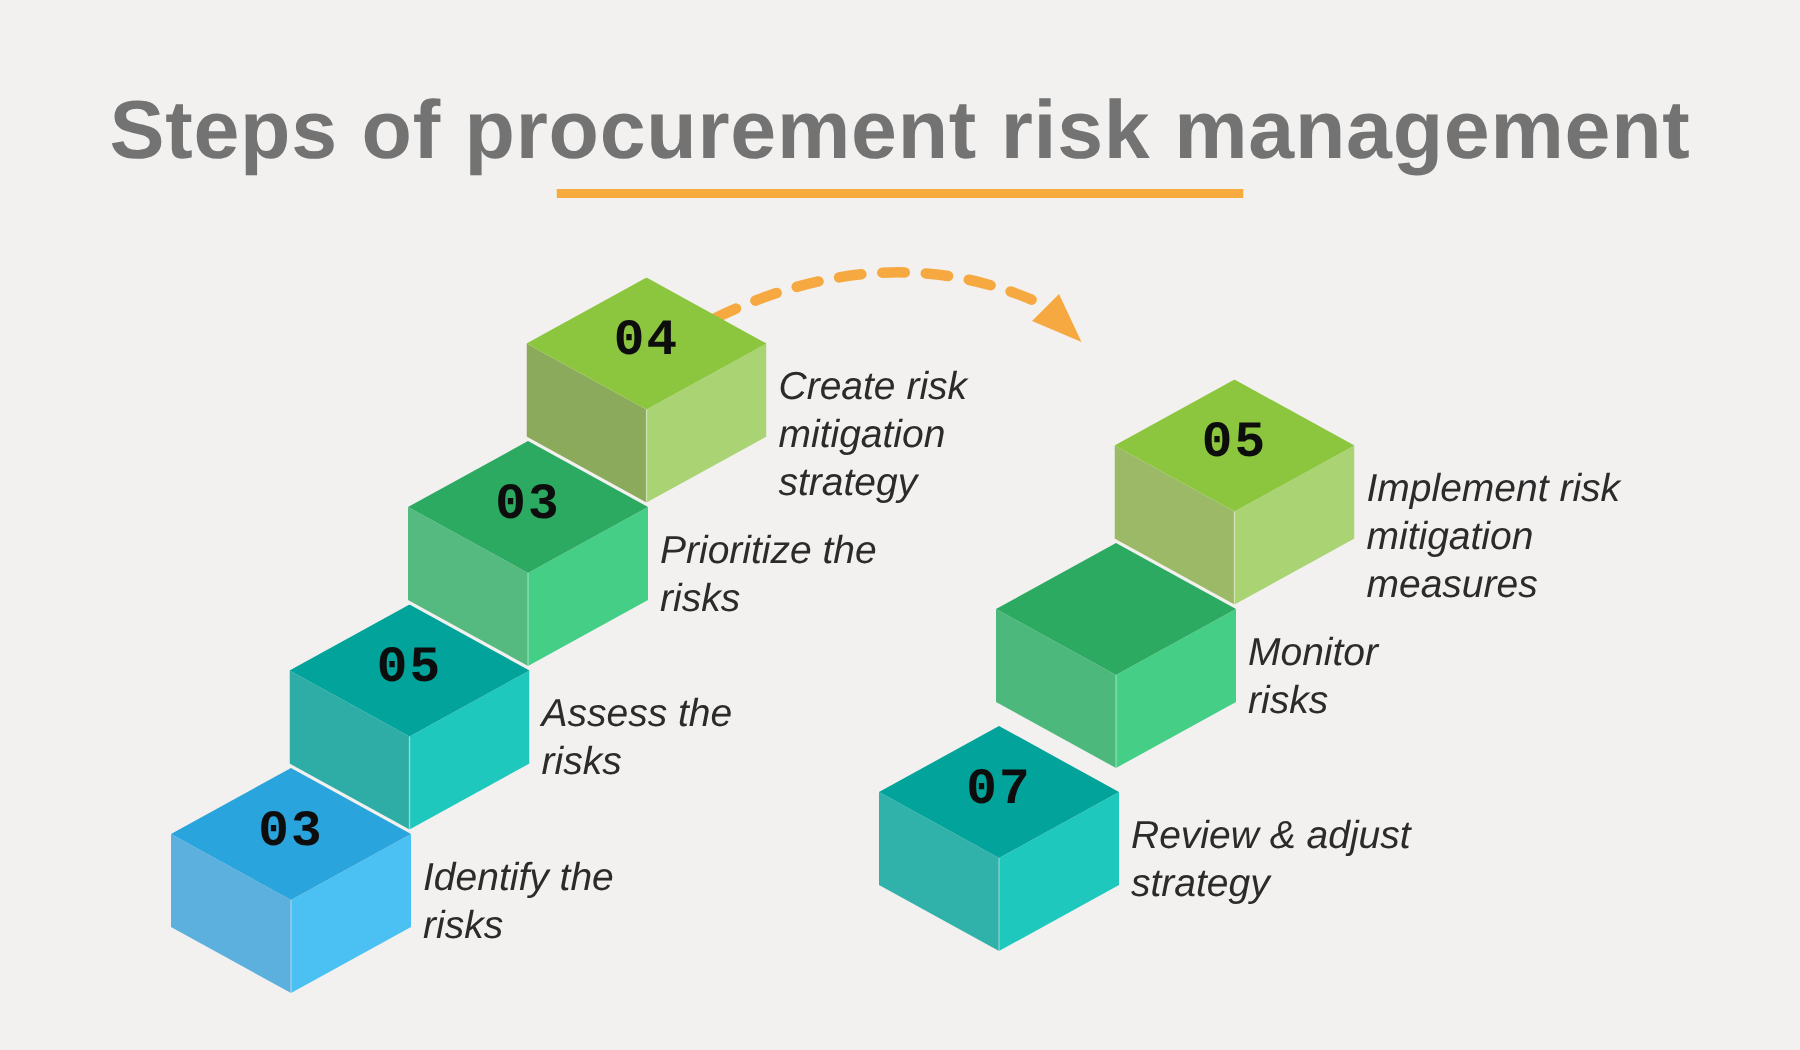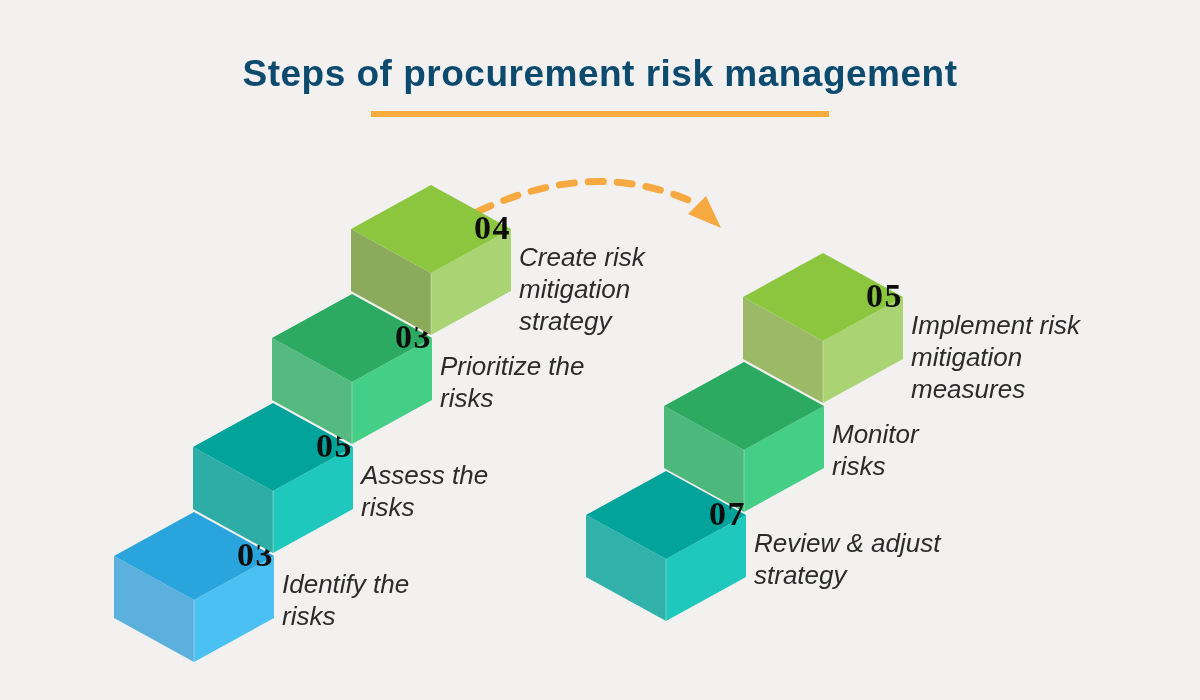--- a/index.html
+++ b/index.html
@@ -6,44 +6,44 @@
   .canvas{
     position:relative;
     width:1200px;height:700px;
     background:#f2f1ef;
     overflow:hidden;
     font-family:"Liberation Sans", sans-serif;
   }
   
   .header{position:absolute;top:46px;left:0;width:1200px;text-align:center;}
   .header h1{
-    margin:4px;
-    font-size:37px;line-height:48px;
+    margin:16px;
+    font-size:55px;line-height:48px;
     font-weight:800;
-    color:#0c4a6e;
+    color:#737373;
     letter-spacing:0.5px;
     font-family:"Liberation Sans", sans-serif;
   }
   .underline-svg{display:block;margin:13px auto 0;}
   
   .block{position:absolute;width:400px;height:160px;}
   .b1{left:114px;top:512px;}
   .b2{left:193px;top:403px;}
   .b3{left:272px;top:294px;}
   .b4{left:351px;top:185px;}
   .b5{left:743px;top:253px;}
   .b6{left:664px;top:362px;}
-  .b7{left:586px;top:471px;padding-left:14px;}
+  .b7{left:586px;top:484px;padding-left:14px;}
   .cube{position:absolute;left:0;top:0;}
   .num{
     position:absolute;left:0;top:24px;width:160px;
-    text-align:right;
+    text-align:center;
     font-size:34px;font-weight:800;letter-spacing:1.5px;
     color:#0d0d0d;
-    font-family:Liberation Serif, serif;
+    font-family:Liberation Mono, monospace;
   }
   .label{
     position:absolute;left:168px;top:56px;
     font-size:26px;line-height:32px;
     color:#2b2b2b;
     white-space:nowrap;
     font-style:italic;
   }
   
   .arrow{position:absolute;left:465px;top:150px;}

